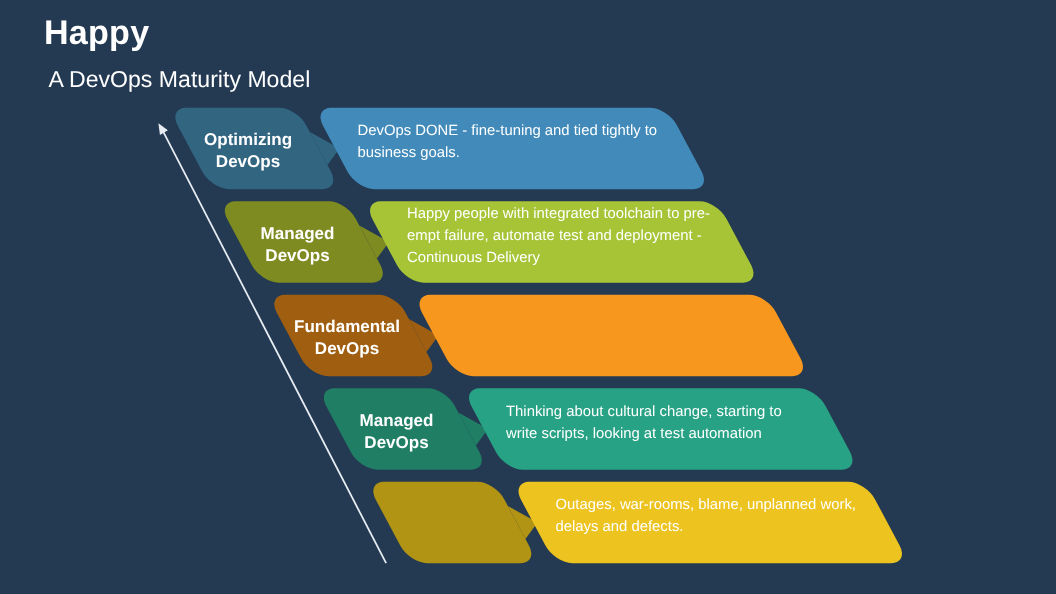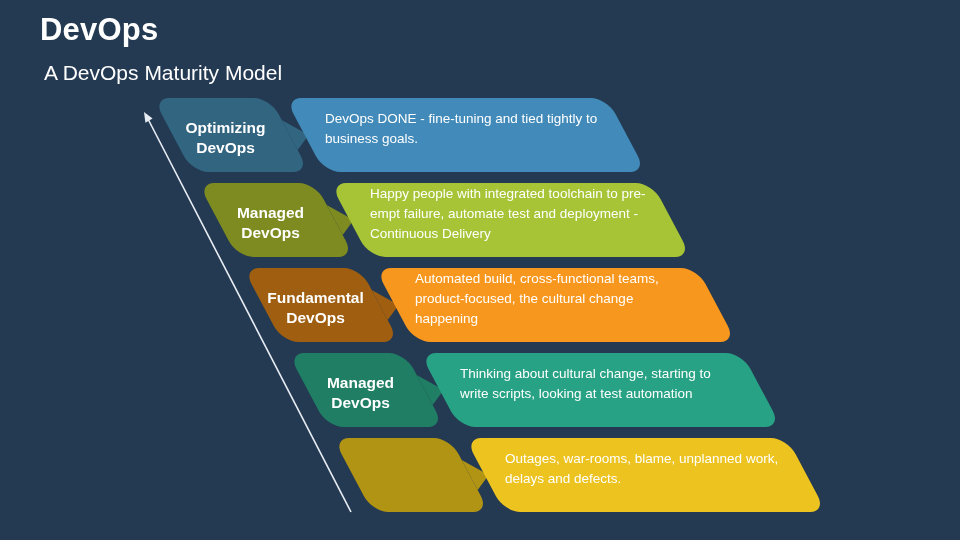--- a/index.html
+++ b/index.html
@@ -39,21 +39,21 @@
     position:absolute; left:172px; top:0; width:280px; height:62px;
     display:flex; align-items:center;
     font-size:13.5px; line-height:20px;
   }
 </style>
 </head>
 <body>
 
 <div class="slide" style="background: rgb(36, 58, 82);">
 
-  <h1 class="title">DevOps</h1>
+  <h1 class="title">Happy</h1>
   <h2 class="subtitle">A DevOps Maturity Model</h2>
 
   <svg class="axis-arrow" width="960" height="540" viewBox="0 0 960 540">
     <line x1="351" y1="512" x2="148" y2="119" stroke-width="1.6" style="stroke: rgb(232, 237, 244);"></line>
     <polygon points="144,112 152.6,118.4 145.4,122.8" style="fill: rgb(232, 237, 244);"></polygon>
   </svg>
 
   <div class="row" style="left: 153px; top: 98px; --label: #316580; --desc: #418AB9;">
     <div class="shape label-shape">
       <div class="chevron"></div>
@@ -71,21 +71,20 @@
     <div class="label-text">Managed DevOps</div>
     <div class="desc-text">Happy people with integrated toolchain to pre-empt failure, automate test and deployment - Continuous Delivery</div>
   </div>
 
   <div class="row" style="left: 243px; top: 268px; --label: #A05F10; --desc: #F8971E;">
     <div class="shape label-shape">
       <div class="chevron"></div>
     </div>
     <div class="shape desc-shape"></div>
     <div class="label-text">Fundamental DevOps</div>
-    <div class="desc-text">Automated build, cross-functional teams, product-focused, the cultural change happening</div>
   </div>
 
   <div class="row" style="left: 288px; top: 353px; --label: #1F7E63; --desc: #28A284;">
     <div class="shape label-shape">
       <div class="chevron"></div>
     </div>
     <div class="shape desc-shape"></div>
     <div class="label-text">Managed DevOps</div>
     <div class="desc-text">Thinking about cultural change, starting to write scripts, looking at test automation</div>
   </div>

